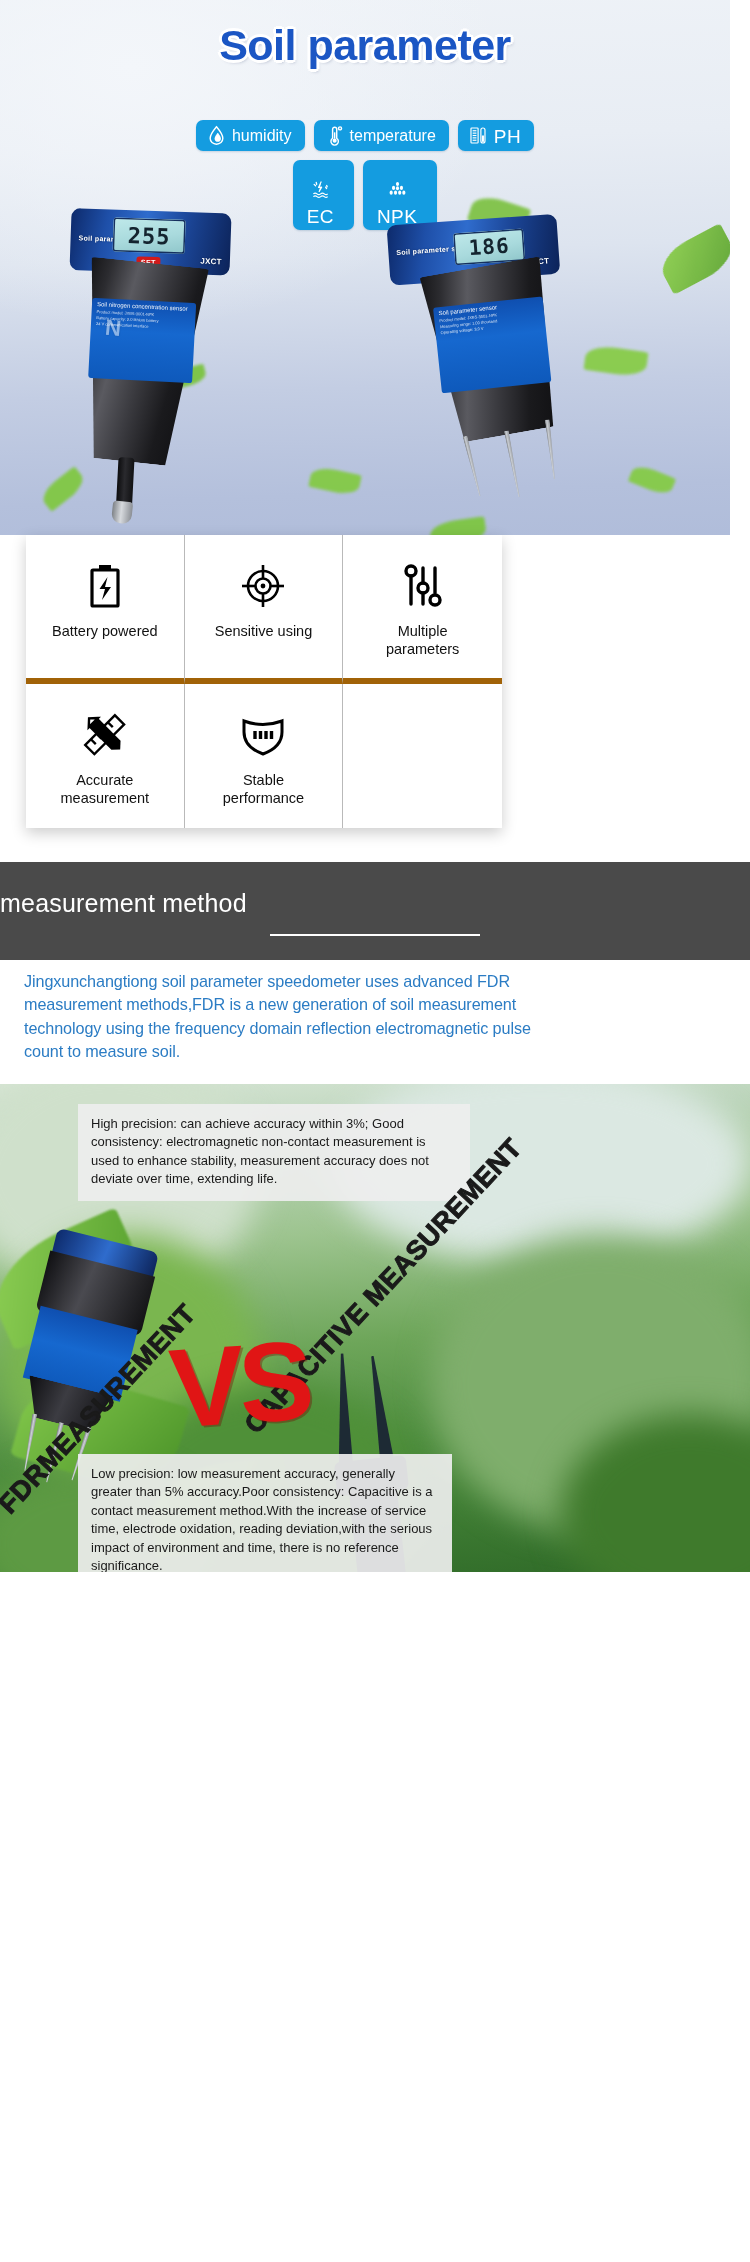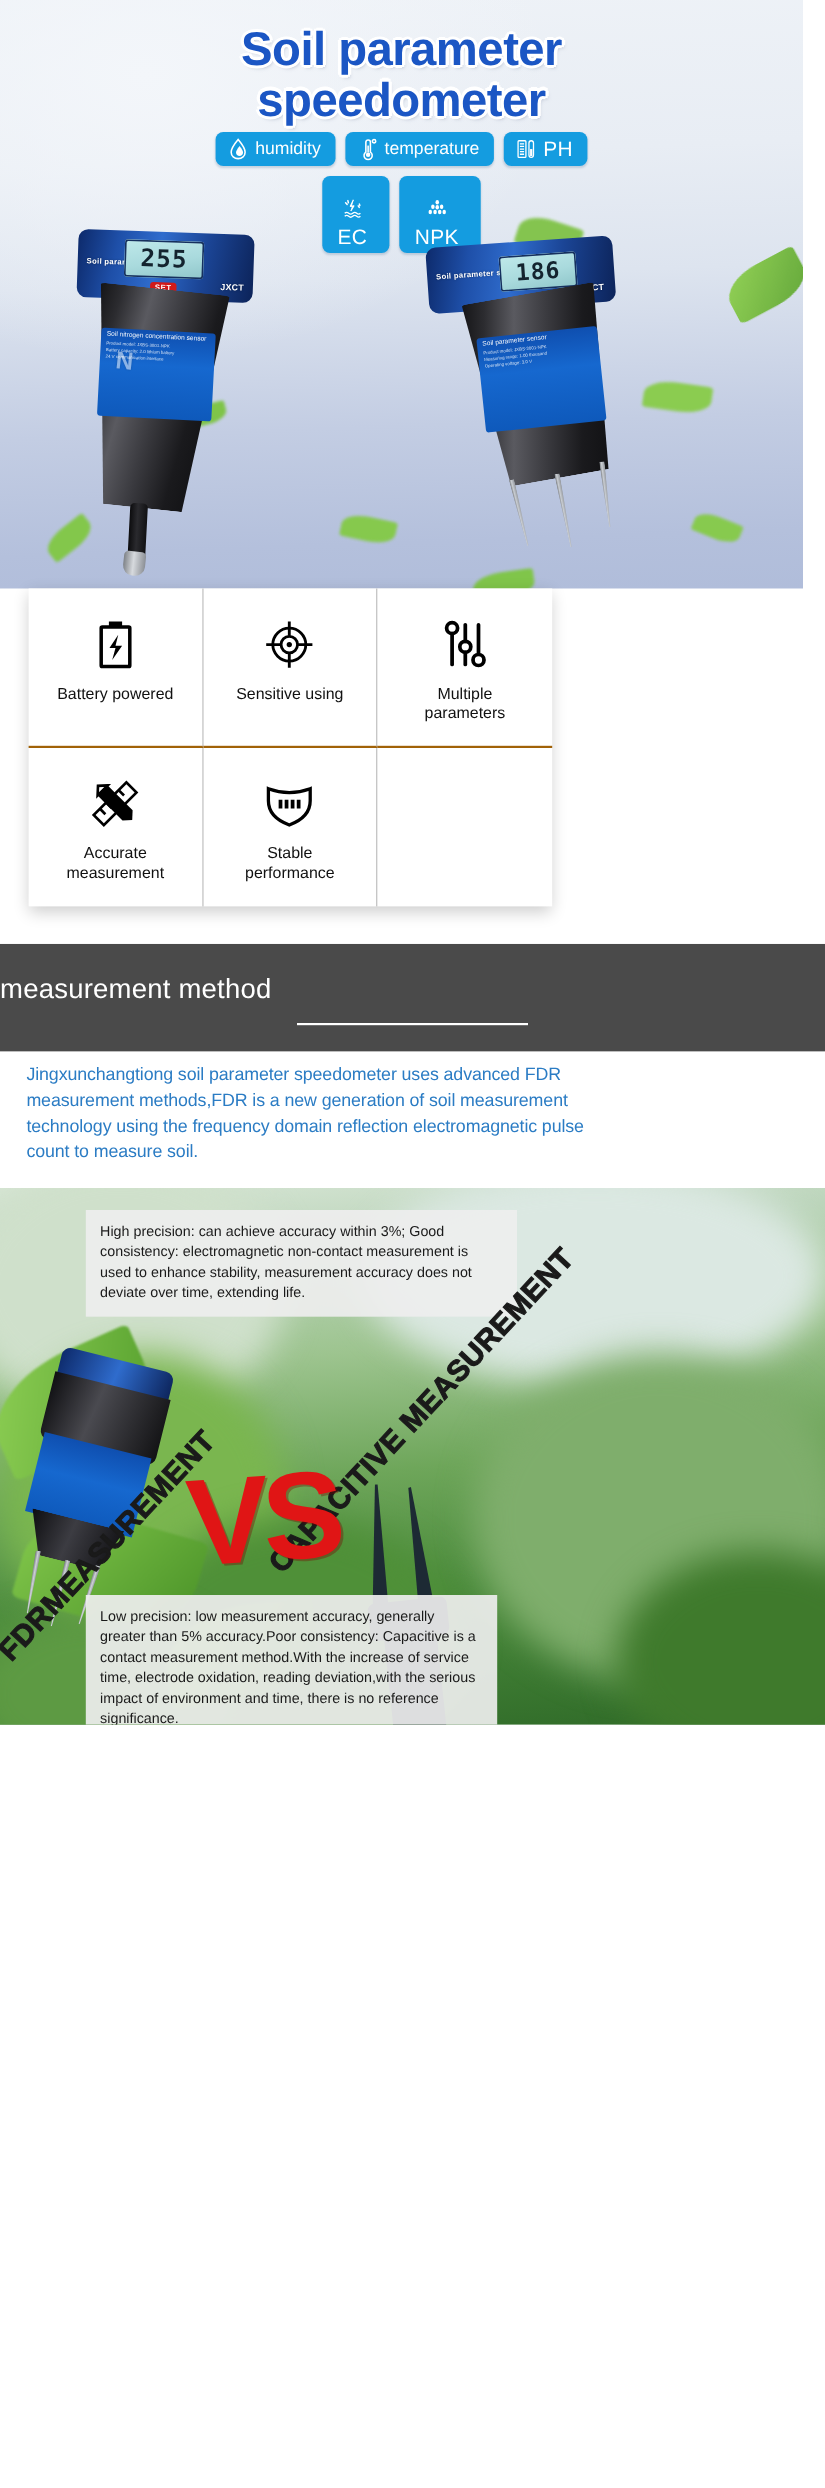--- a/index.html
+++ b/index.html
@@ -130,21 +130,21 @@
     background:#fff;
     box-shadow:0 5px 14px rgba(0,0,0,.20);
     display:grid;
     grid-template-columns:1fr 1fr 1fr;
     z-index:5;
   }
   .fcell {
     padding:26px 6px 20px;
     text-align:center;
     border-right:1px solid #b9b9b9;
-    border-bottom:2px solid #a16207;
+    border-bottom:6px solid #a16207;
     min-height:124px;
     display:flex; flex-direction:column; align-items:center; justify-content:flex-start;
   }
   .fcell:nth-child(3n) { border-right:none; }
   .fcell:nth-child(n+4) { border-bottom:none; }
   .ficon { height:50px; display:flex; align-items:center; justify-content:center; margin-bottom:12px; }
   .flabel { font-size:14.5px; color:#111; line-height:1.22; }
 
   
   .mm-band {
@@ -222,21 +222,20 @@
     <div class="leaf sharp" style="left:660px;top:238px;width:74px;height:42px;background:linear-gradient(135deg,#8ed14a,#5aa32c);transform:rotate(-28deg);"></div>
     <div class="leaf" style="left:585px;top:348px;width:62px;height:26px;background:#86cc44;transform:rotate(8deg);"></div>
     <div class="leaf" style="left:40px;top:478px;width:46px;height:22px;background:#7fc83f;transform:rotate(-38deg);"></div>
     <div class="leaf" style="left:168px;top:368px;width:38px;height:18px;background:#79c33c;transform:rotate(-14deg);"></div>
     <div class="leaf" style="left:310px;top:470px;width:50px;height:22px;background:#82ca41;transform:rotate(12deg);"></div>
     <div class="leaf" style="left:430px;top:520px;width:56px;height:24px;background:#7cc63e;transform:rotate(-8deg);"></div>
     <div class="leaf" style="left:630px;top:470px;width:44px;height:20px;background:#84cb43;transform:rotate(22deg);"></div>
 
     <h1 class="hero-title">
       <span>Soil parameter</span>
-      <span class="t2">speedometer</span>
     </h1>
 
     <div class="badges">
       <div class="badge-row">
 
         <div class="badge">
           <span class="bicon">
             <svg viewBox="0 0 24 26" width="19" height="21" fill="none" stroke="#fff" stroke-width="1.8">
               <path d="M12 2 C12 2 4 11.5 4 16.6 C4 21 7.6 24 12 24 C16.4 24 20 21 20 16.6 C20 11.5 12 2 12 2 Z"></path>
               <path d="M13.6 9.5 C13.6 9.5 9.6 14.2 9.6 17 C9.6 19.4 11.4 21 13.6 21 C15.8 21 17.6 19.4 17.6 17 C17.6 14.2 13.6 9.5 13.6 9.5 Z" fill="#fff" stroke="none"></path>

